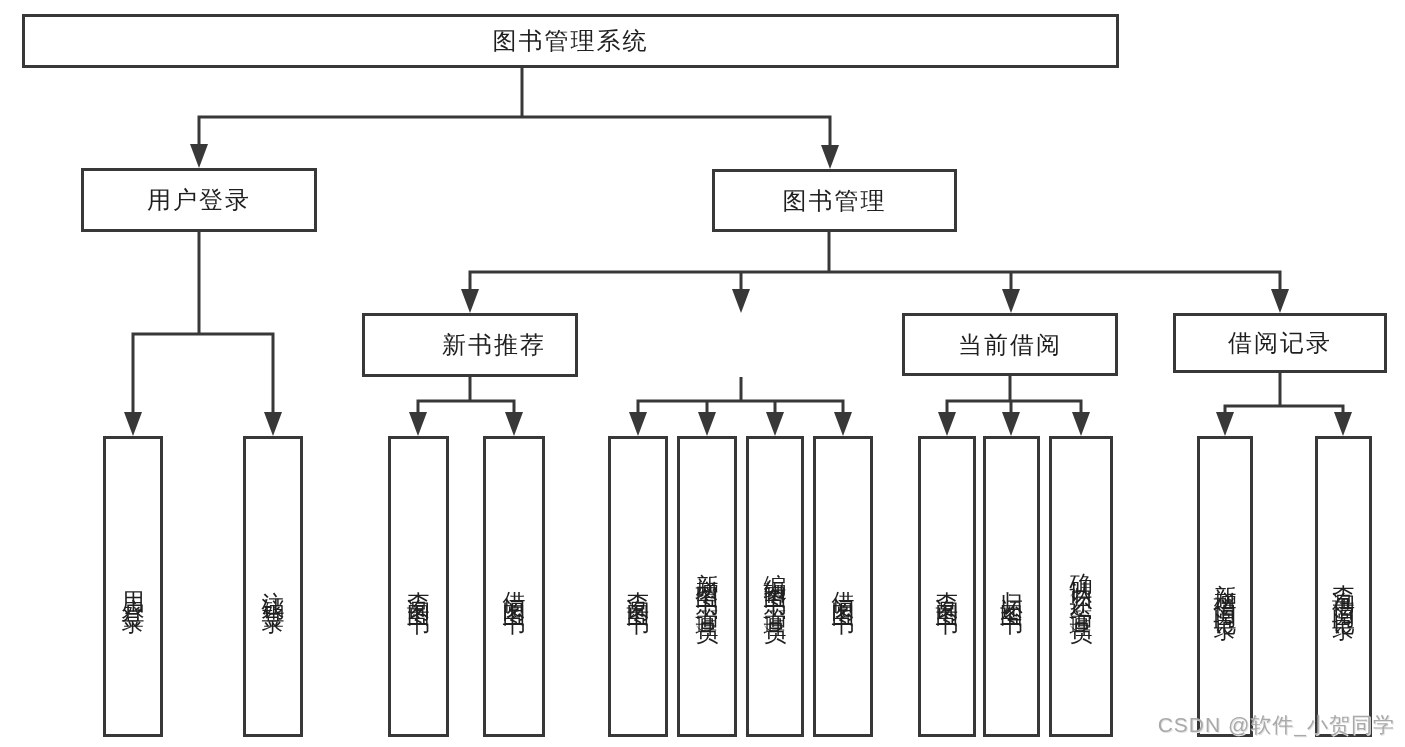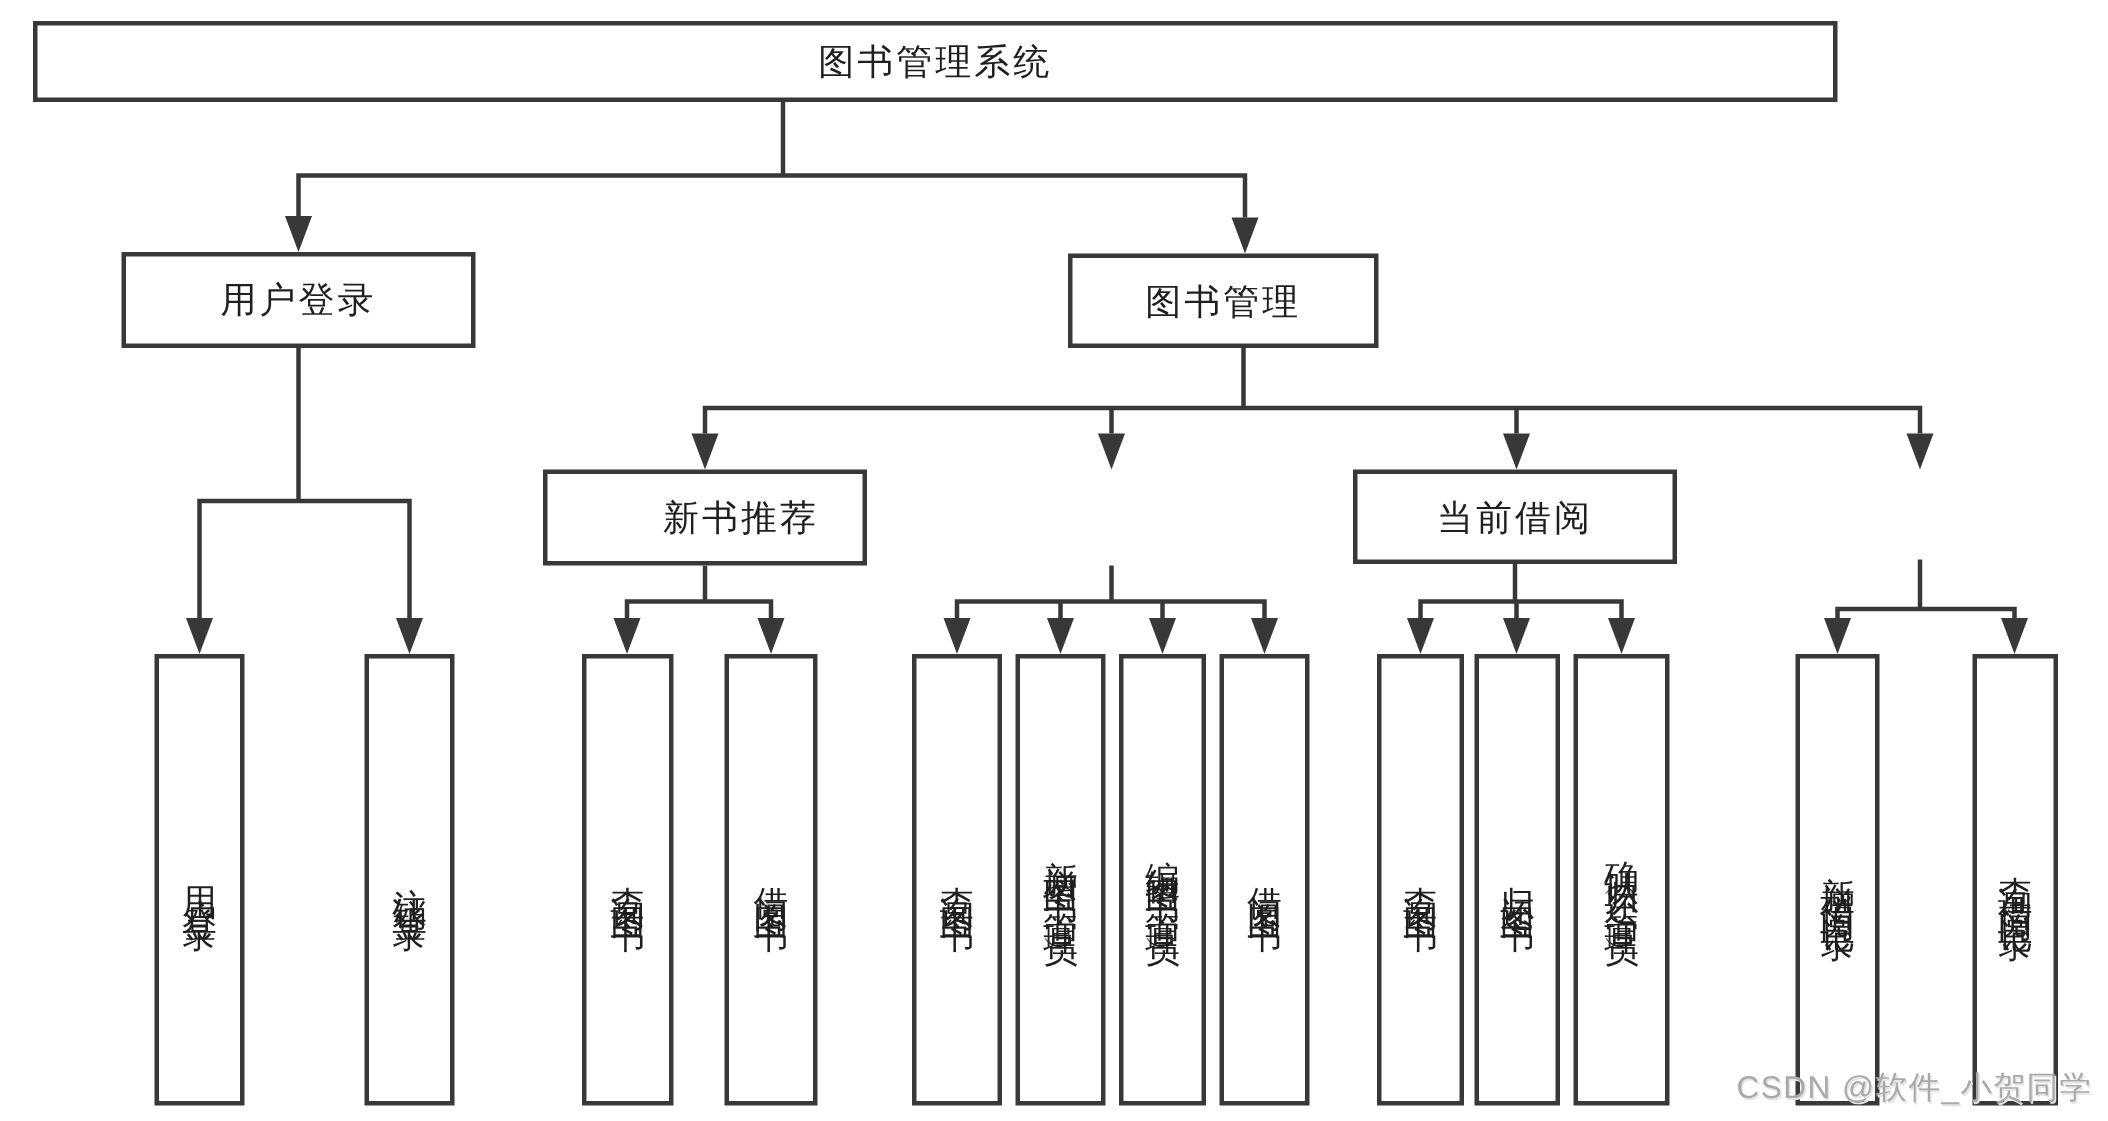--- a/index.html
+++ b/index.html
@@ -91,27 +91,28 @@
       <polygon points="766,412 784,412 775,436"></polygon>
       <polygon points="834,412 852,412 843,436"></polygon>
       <polygon points="938,412 956,412 947,436"></polygon>
       <polygon points="1002,412 1020,412 1011,436"></polygon>
       <polygon points="1072,412 1090,412 1081,436"></polygon>
       <polygon points="1216,412 1234,412 1225,436"></polygon>
       <polygon points="1334,412 1352,412 1343,436"></polygon>
     </g>
   </svg>
 
-  <div class="box h" style="left:22px; top:14px; width:1203px; height:54px;">图书管理系统</div>
+  <div class="box h" style="left:22px; top:14px; width:1097px; height:54px;">图书管理系统</div>
 
   <div class="box h" style="left:81px; top:168px; width:236px; height:64px;">用户登录</div>
-  <div class="box h" style="left:712px; top:169px; width:207px; height:63px;">图书管理</div>
+  <div class="box h" style="left:712px; top:169px; width:245px; height:63px;">图书管理</div>
 
   <div class="box h" style="left:362px; top:313px; width:216px; height:64px;padding-left:48px;">新书推荐</div>
   <div class="box h" style="left:902px; top:313px; width:216px; height:63px;font-family:Liberation Mono, monospace;">当前借阅</div>
+  <div class="box h" style="left:1173px; top:313px; width:214px; height:60px;">借阅记录</div>
 
   <div class="box v" style="left:103px; top:436px; width:60px; height:301px;">用户登录</div>
   <div class="box v" style="left:243px; top:436px; width:60px; height:301px;">注销登录</div>
 
   <div class="box v" style="left:388px; top:436px; width:61px; height:301px;">查询图书</div>
   <div class="box v" style="left:483px; top:436px; width:62px; height:301px;">借阅图书</div>
 
   <div class="box v" style="left:608px; top:436px; width:60px; height:301px;">查询图书</div>
   <div class="box v" style="left:677px; top:436px; width:60px; height:301px;">新增图书（管理员）</div>
   <div class="box v" style="left:746px; top:436px; width:58px; height:301px;">编辑图书（管理员）</div>

